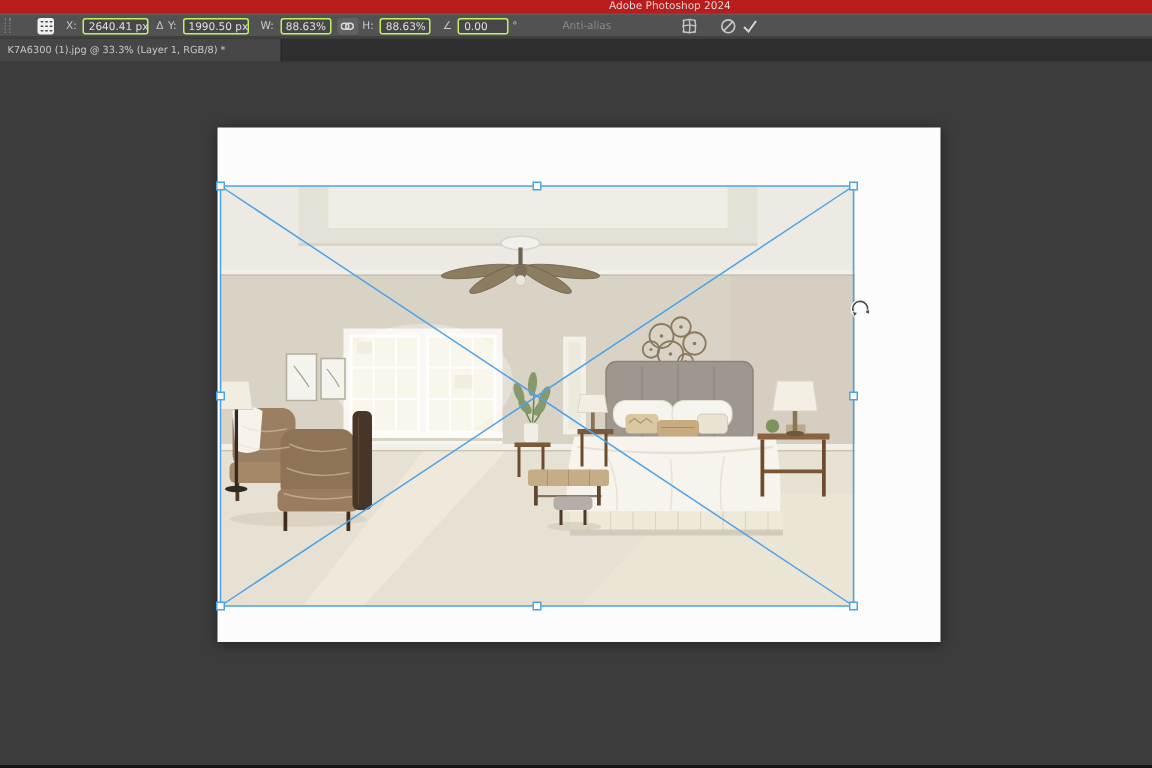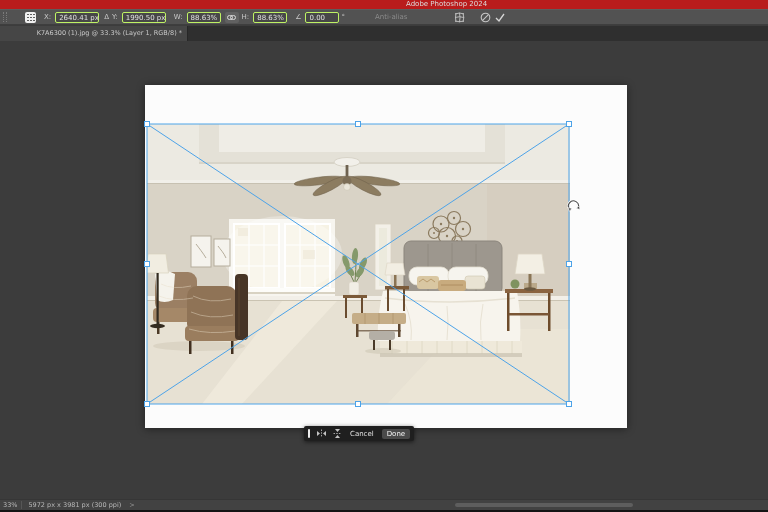--- a/index.html
+++ b/index.html
@@ -35,21 +35,21 @@
     margin-left:4px; width:14px; height:11px; background:#616161; border-radius:2px;
     display:flex; align-items:center; justify-content:center;
   }
   .deg { margin-left:2px; color:#bdbdbd; font-size:7px; }
   .antialias { margin-left:30px; color:#8a8a8a; }
   .ob-icon { display:flex; align-items:center; justify-content:center; }
   .warpbtn { margin-left:46px; }
   .cancelbtn { margin-left:15px; }
   .commitbtn { margin-left:3px; }
   
-  .tabstrip { position:absolute; left:0; top:26px; width:768px; height:15px; background:#2f2f2f;text-align:right; }
+  .tabstrip { position:absolute; left:0; top:26px; width:768px; height:15px; background:#2f2f2f; }
   .tab {
     position:absolute; left:0; top:0; width:188px; height:15px;
     background:#464646; border-right:1px solid #272727;
     font-size:6.5px; line-height:15px; color:#c9c9c9;
     padding:0 5px; overflow:hidden; white-space:nowrap;
   }
   
   .canvas {
     position:absolute; left:145px; top:85px; width:482px; height:343px;
     background:#fcfcfc; box-shadow:0 1px 8px rgba(0,0,0,.45);
@@ -354,41 +354,16 @@
     </g>
   </svg>
 
   <svg class="rotcursor" viewBox="0 0 14 14">
     <path d="M3 10.5 A5 5 0 1 1 11 9" fill="none" stroke="#ffffff" stroke-width="2.6"></path>
     <path d="M3 10.5 A5 5 0 1 1 11 9" fill="none" stroke="#4a4a4a" stroke-width="1.1"></path>
     <polygon points="1.2,8.6 4.8,9.4 2.4,12.4" fill="#4a4a4a" stroke="#ffffff" stroke-width="0.6"></polygon>
     <polygon points="12.8,10.6 9.4,9.2 12.4,6.8" fill="#4a4a4a" stroke="#ffffff" stroke-width="0.6"></polygon>
   </svg>
 
-  <div class="taskbar">
-    <div class="tb-grip"></div>
-    <div class="tb-btn">
-      <svg width="11" height="9" viewBox="0 0 11 9">
-        <polygon points="1,2 4,4.5 1,7" fill="#c4c4c4"></polygon>
-        <polygon points="10,2 7,4.5 10,7" fill="#c4c4c4"></polygon>
-        <line x1="5.5" y1="0.5" x2="5.5" y2="8.5" stroke="#c4c4c4" stroke-width="0.8" stroke-dasharray="1.5,1.2"></line>
-      </svg>
-    </div>
-    <div class="tb-btn">
-      <svg width="9" height="11" viewBox="0 0 9 11">
-        <polygon points="2,1 4.5,4 7,1" fill="#c4c4c4"></polygon>
-        <polygon points="2,10 4.5,7 7,10" fill="#c4c4c4"></polygon>
-        <line x1="0.5" y1="5.5" x2="8.5" y2="5.5" stroke="#c4c4c4" stroke-width="0.8" stroke-dasharray="1.5,1.2"></line>
-      </svg>
-    </div>
-    <span class="tb-cancel">Cancel</span>
-    <span class="tb-done">Done</span>
-  </div>
-
-  <div class="statusbar">
-    <span class="sb-zoom">33%</span>
-    <span class="sb-doc">5972 px x 3981 px (300 ppi)</span>
-    <span class="sb-chev">&gt;</span>
-    <div class="sb-thumb"></div>
-  </div>
+
   <div class="bottomstrip"></div>
 
 </div>
 
 </body></html>

